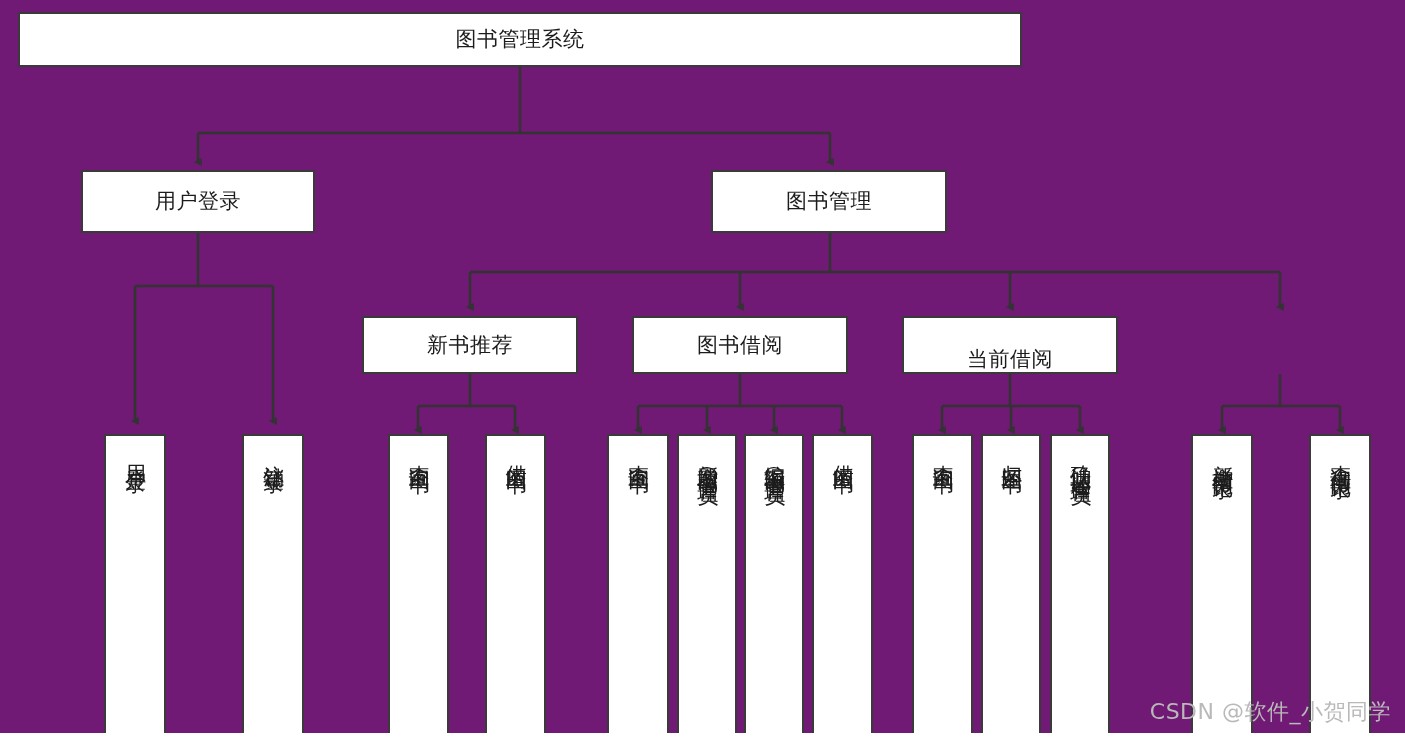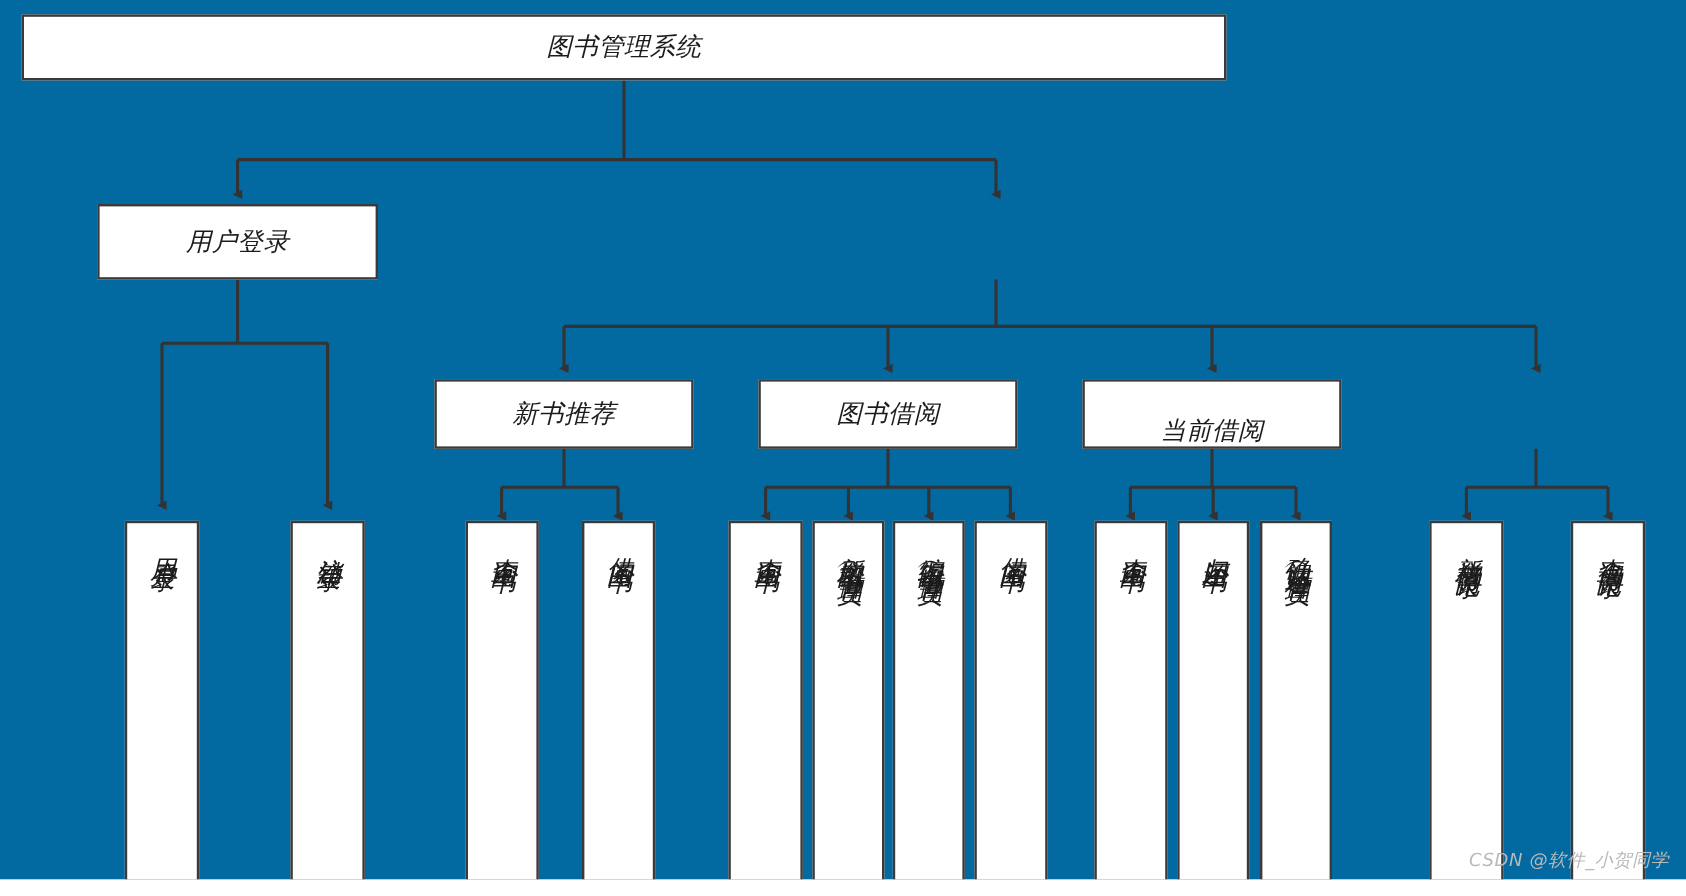--- a/index.html
+++ b/index.html
@@ -5,23 +5,22 @@
 <style>
   html,body{margin:0;padding:0;background:#ffffff;}
   body{
     font-family:"DejaVu Sans","Liberation Sans",sans-serif;
     color:#1a1a1a;
   }
   #canvas{
     position:relative;
     width:1405px;
     height:733px;
-    background:#0369a1;
+    background:#701a75;
     overflow:hidden;
-    font-style:italic;
   }
   #edges{
     position:absolute;
     left:0; top:0;
     width:1405px; height:747px;
     pointer-events:none;
   }
   .node{
     position:absolute;
     box-sizing:border-box;
@@ -56,21 +55,21 @@
     font-size:21px;
     line-height:1.12;
     letter-spacing:3px;
     white-space:nowrap;
     text-align:left;
   }
   #watermark{
     position:absolute;
     right:14px;
     bottom:6px;
-    font-size:15px;
+    font-size:22px;
     color:#b9b9b9;
     letter-spacing:0.5px;
     z-index:5;
     user-select:none;
     white-space:nowrap;
   }
 </style>
 </head>
 <body>
 
@@ -127,20 +126,23 @@
   </svg>
 
   <div class="node h" style="left:18px;top:12px;width:1004px;height:55px;">
     <span class="label">图书管理系统</span>
   </div>
 
   <div class="node h" style="left:81px;top:170px;width:234px;height:63px;">
     <span class="label">用户登录</span>
   </div>
 
+  <div class="node h" style="left:711px;top:170px;width:236px;height:63px;">
+    <span class="label">图书管理</span>
+  </div>
 
   <div class="node h" style="left:362px;top:316px;width:216px;height:58px;">
     <span class="label">新书推荐</span>
   </div>
 
   <div class="node h" style="left:632px;top:316px;width:216px;height:58px;">
     <span class="label">图书借阅</span>
   </div>
 
   <div class="node h" style="left:902px;top:316px;width:216px;height:58px;align-items:flex-end;">

